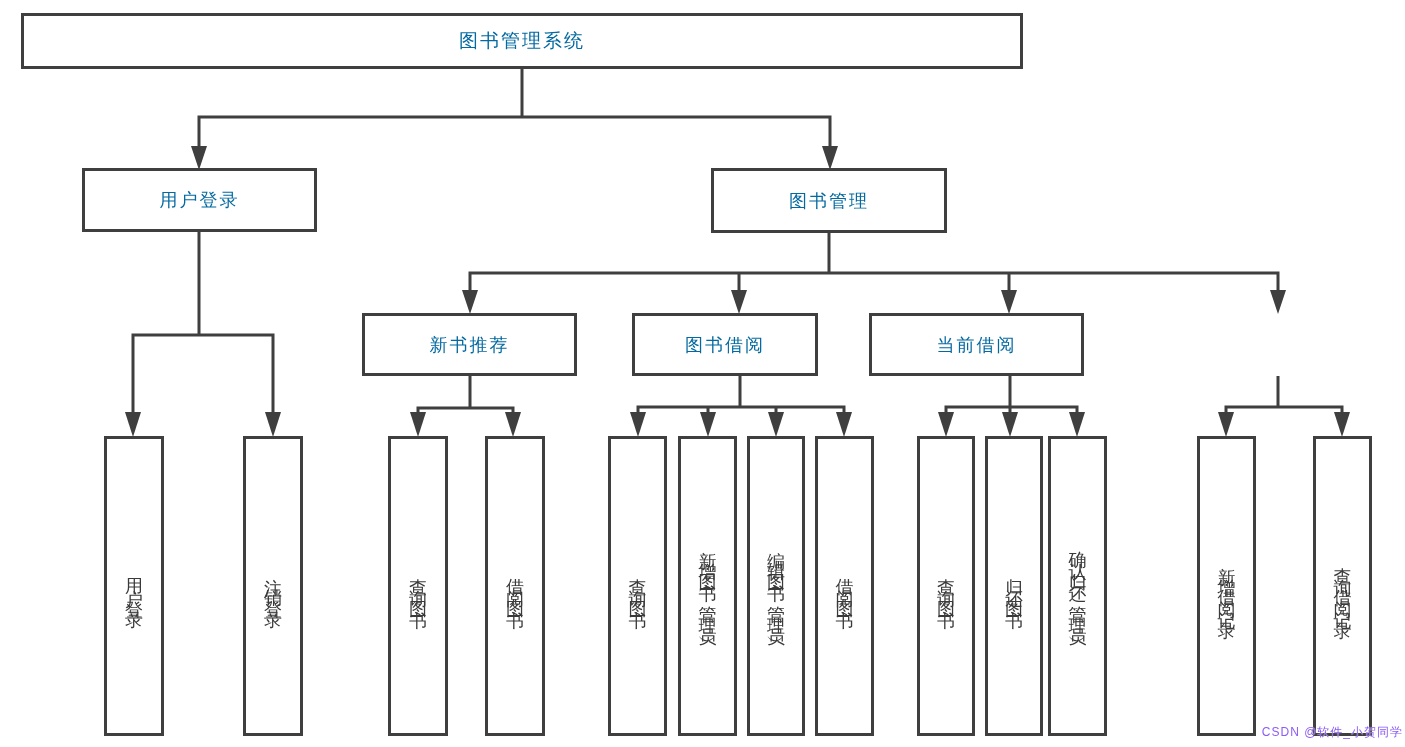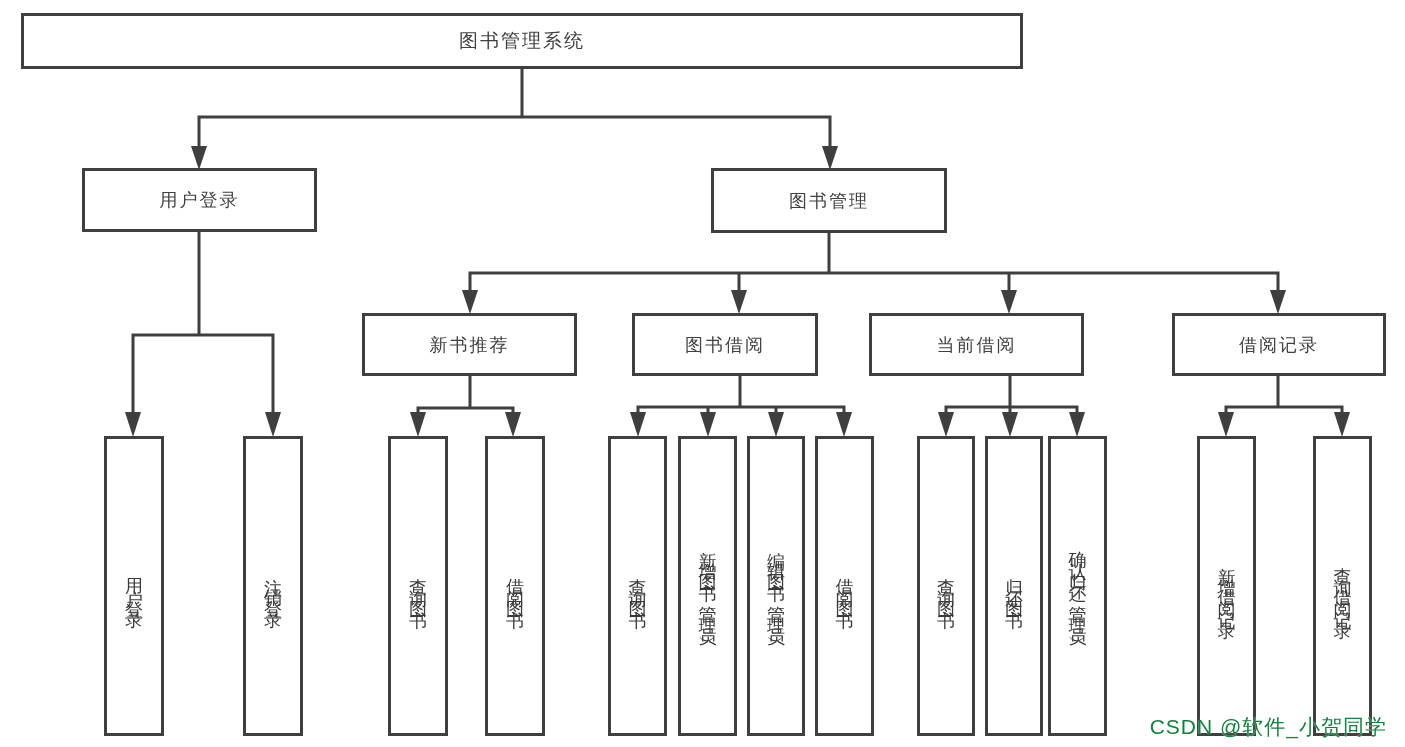--- a/index.html
+++ b/index.html
@@ -23,38 +23,38 @@
     border: 3px solid #3f3f3f;
     background: #ffffff;
     display: flex;
     align-items: center;
     justify-content: center;
   }
   .hbox span {
     font-size: 18px;
     letter-spacing: 2px;
     white-space: nowrap;
-    color: #404040;
+    color: #0369a1;
   }
   .rootbox span { font-size: 19px; }
   .vbox span {
     writing-mode: vertical-rl;
     text-orientation: upright;
     font-size: 18px;
     letter-spacing: 11px;
     line-height: 1;
     color: #3a3a3a;
   }
   #watermark {
     position: absolute;
-    right: 18px;
+    right: 2px;
     bottom: 6px;
-    font-size: 21px;
+    font-size: 12px;
     letter-spacing: 1px;
-    color: #15803d;
+    color: #8b5cf6;
     text-shadow: 0 0 1px #ffffff;
     white-space: nowrap;
     z-index: 5;
   }
 </style>
 </head>
 <body>
 
 <div id="stage">
 
@@ -118,23 +118,20 @@
 
   <div class="box hbox" style="left:711px; top:168px; width:236px; height:65px;">
     <span>图书管理</span>
   </div>
   <div class="box hbox" style="left:632px; top:313px; width:186px; height:63px;">
     <span>图书借阅</span>
   </div>
   <div class="box hbox" style="left:869px; top:313px; width:215px; height:63px;">
     <span>当前借阅</span>
   </div>
-  <div class="box hbox" style="left:1172px; top:313px; width:214px; height:63px;">
-    <span>借阅记录</span>
-  </div>
 
   <div class="box vbox" style="left:104px; top:436px; width:60px; height:300px;">
     <span>用户登录</span>
   </div>
   <div class="box vbox" style="left:243px; top:436px; width:60px; height:300px;">
     <span>注销登录</span>
   </div>
 
   <div class="box vbox" style="left:388px; top:436px; width:60px; height:300px;">
     <span>查询图书</span>

